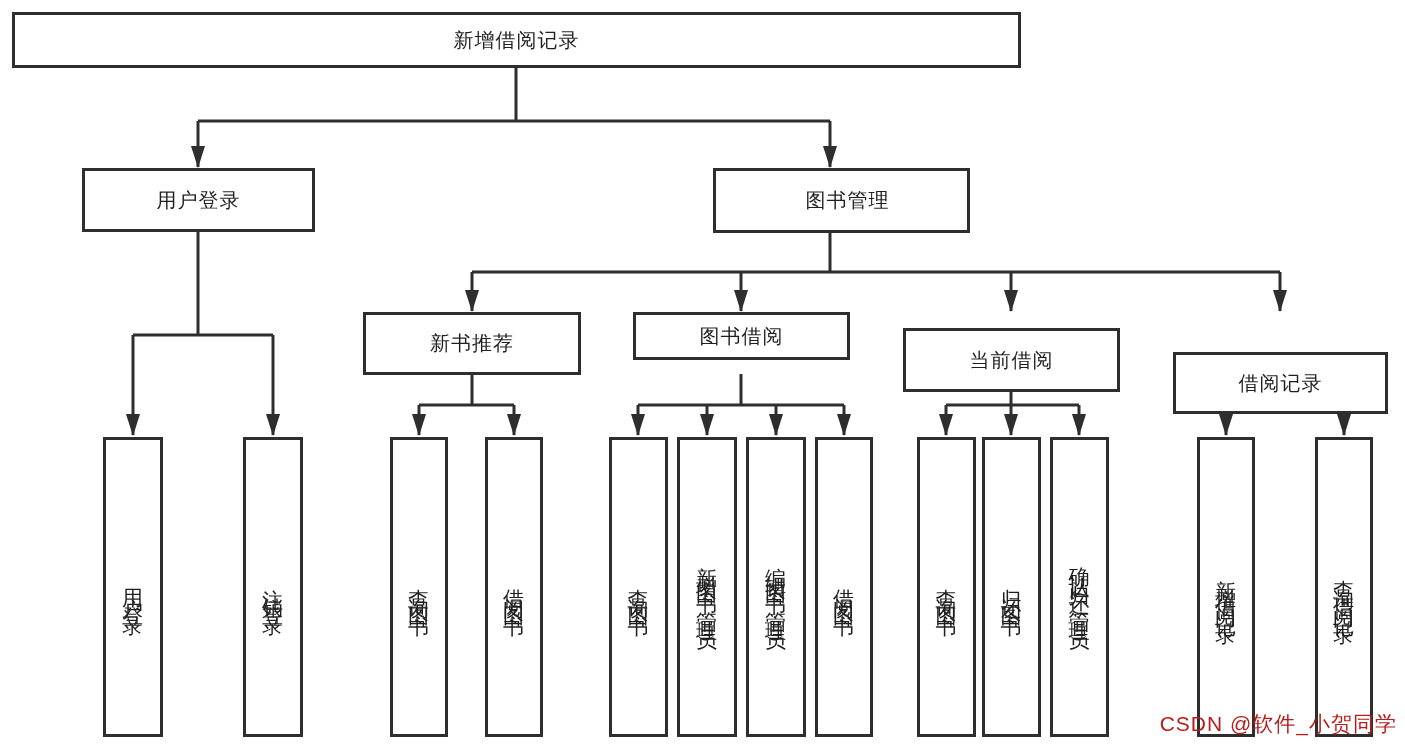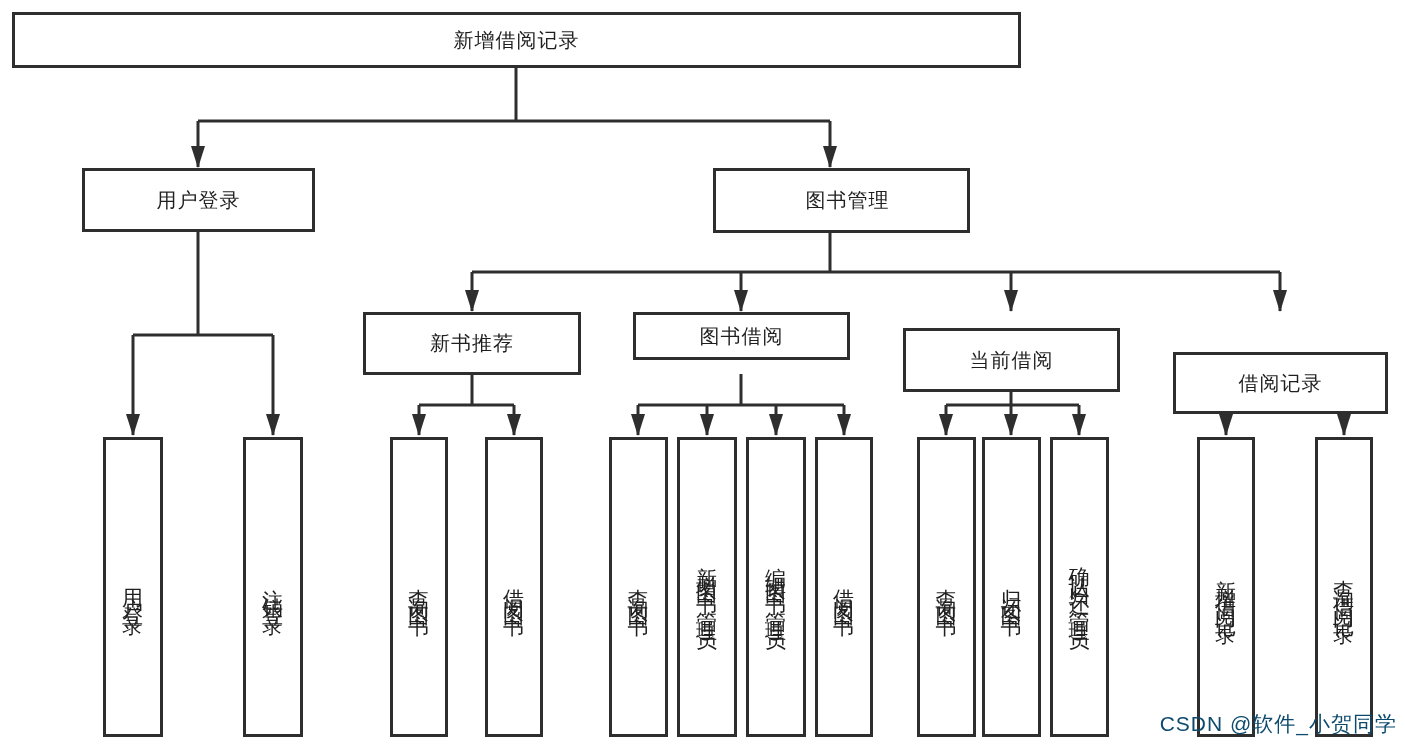--- a/index.html
+++ b/index.html
@@ -39,21 +39,21 @@
     font-size: 21px;
     letter-spacing: 9px;
     line-height: 1;
     padding-top: 6px;
   }
   .watermark {
     position: absolute;
     right: 8px;
     top: 710px;
     font-size: 21px;
-    color: #0c4a6e;
+    color: #b91c1c;
     letter-spacing: 1px;
     z-index: 3;
     white-space: nowrap;
   }
 </style>
 </head>
 <body>
 
 <div class="canvas">
 

